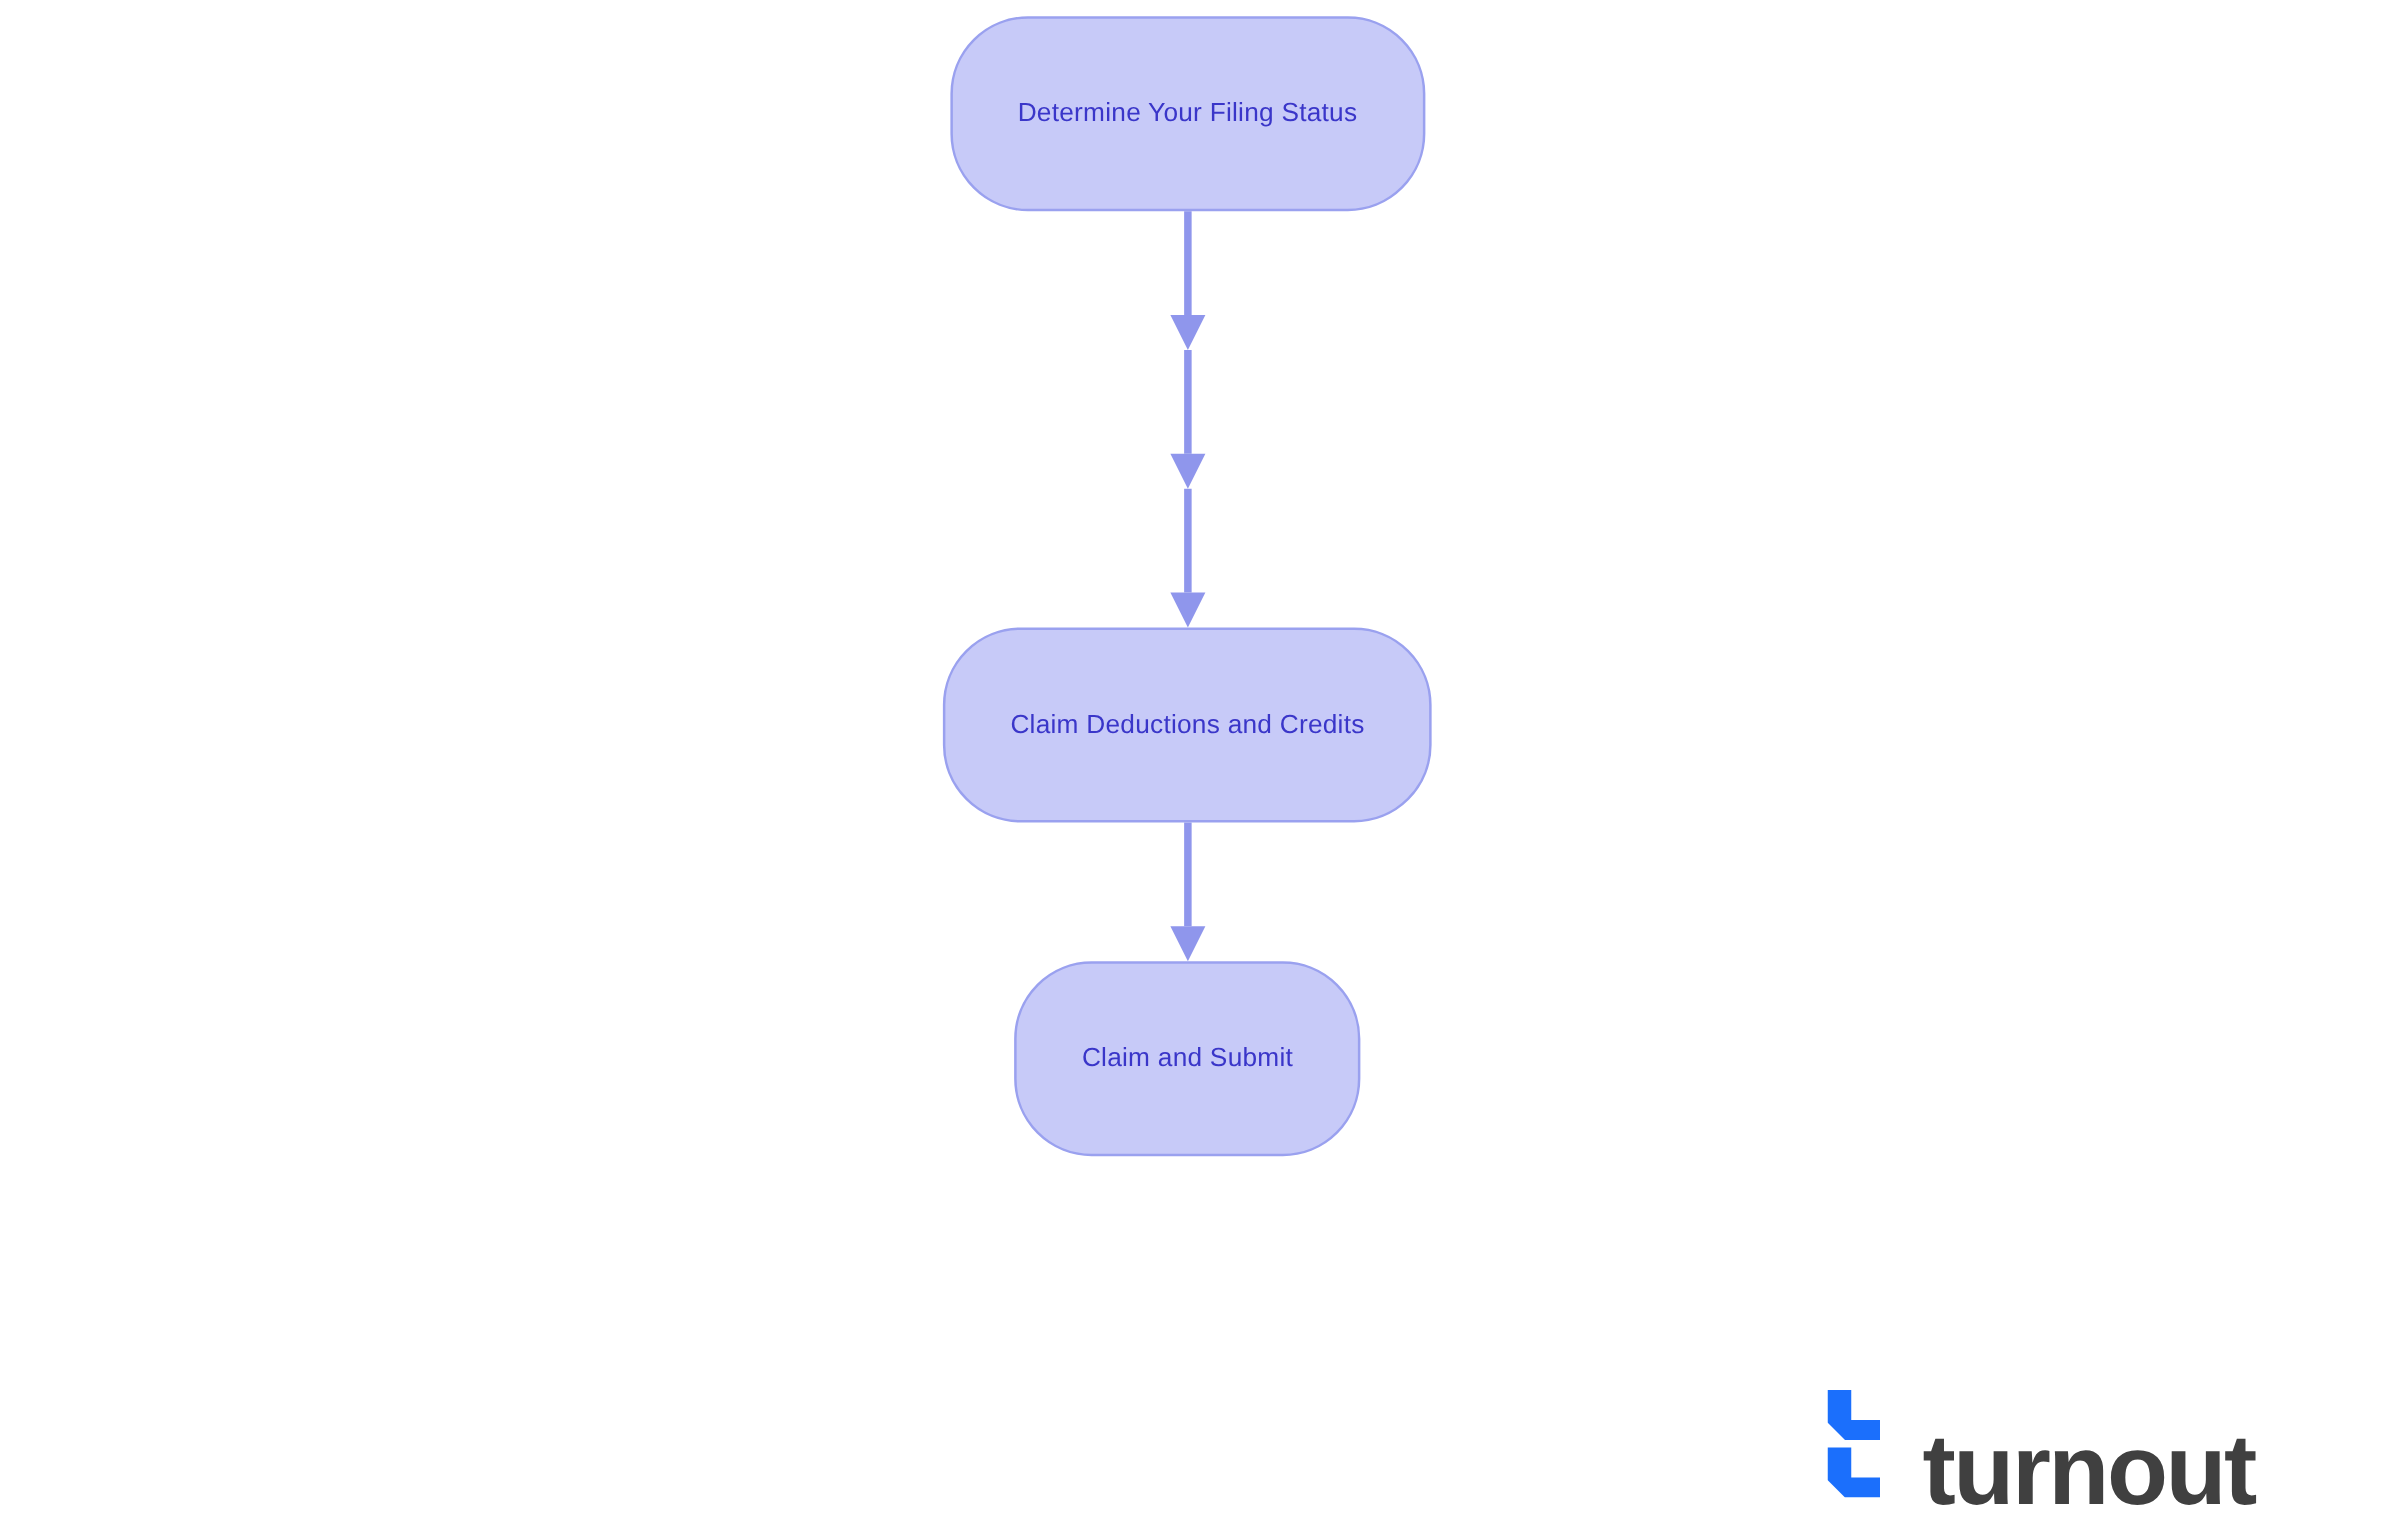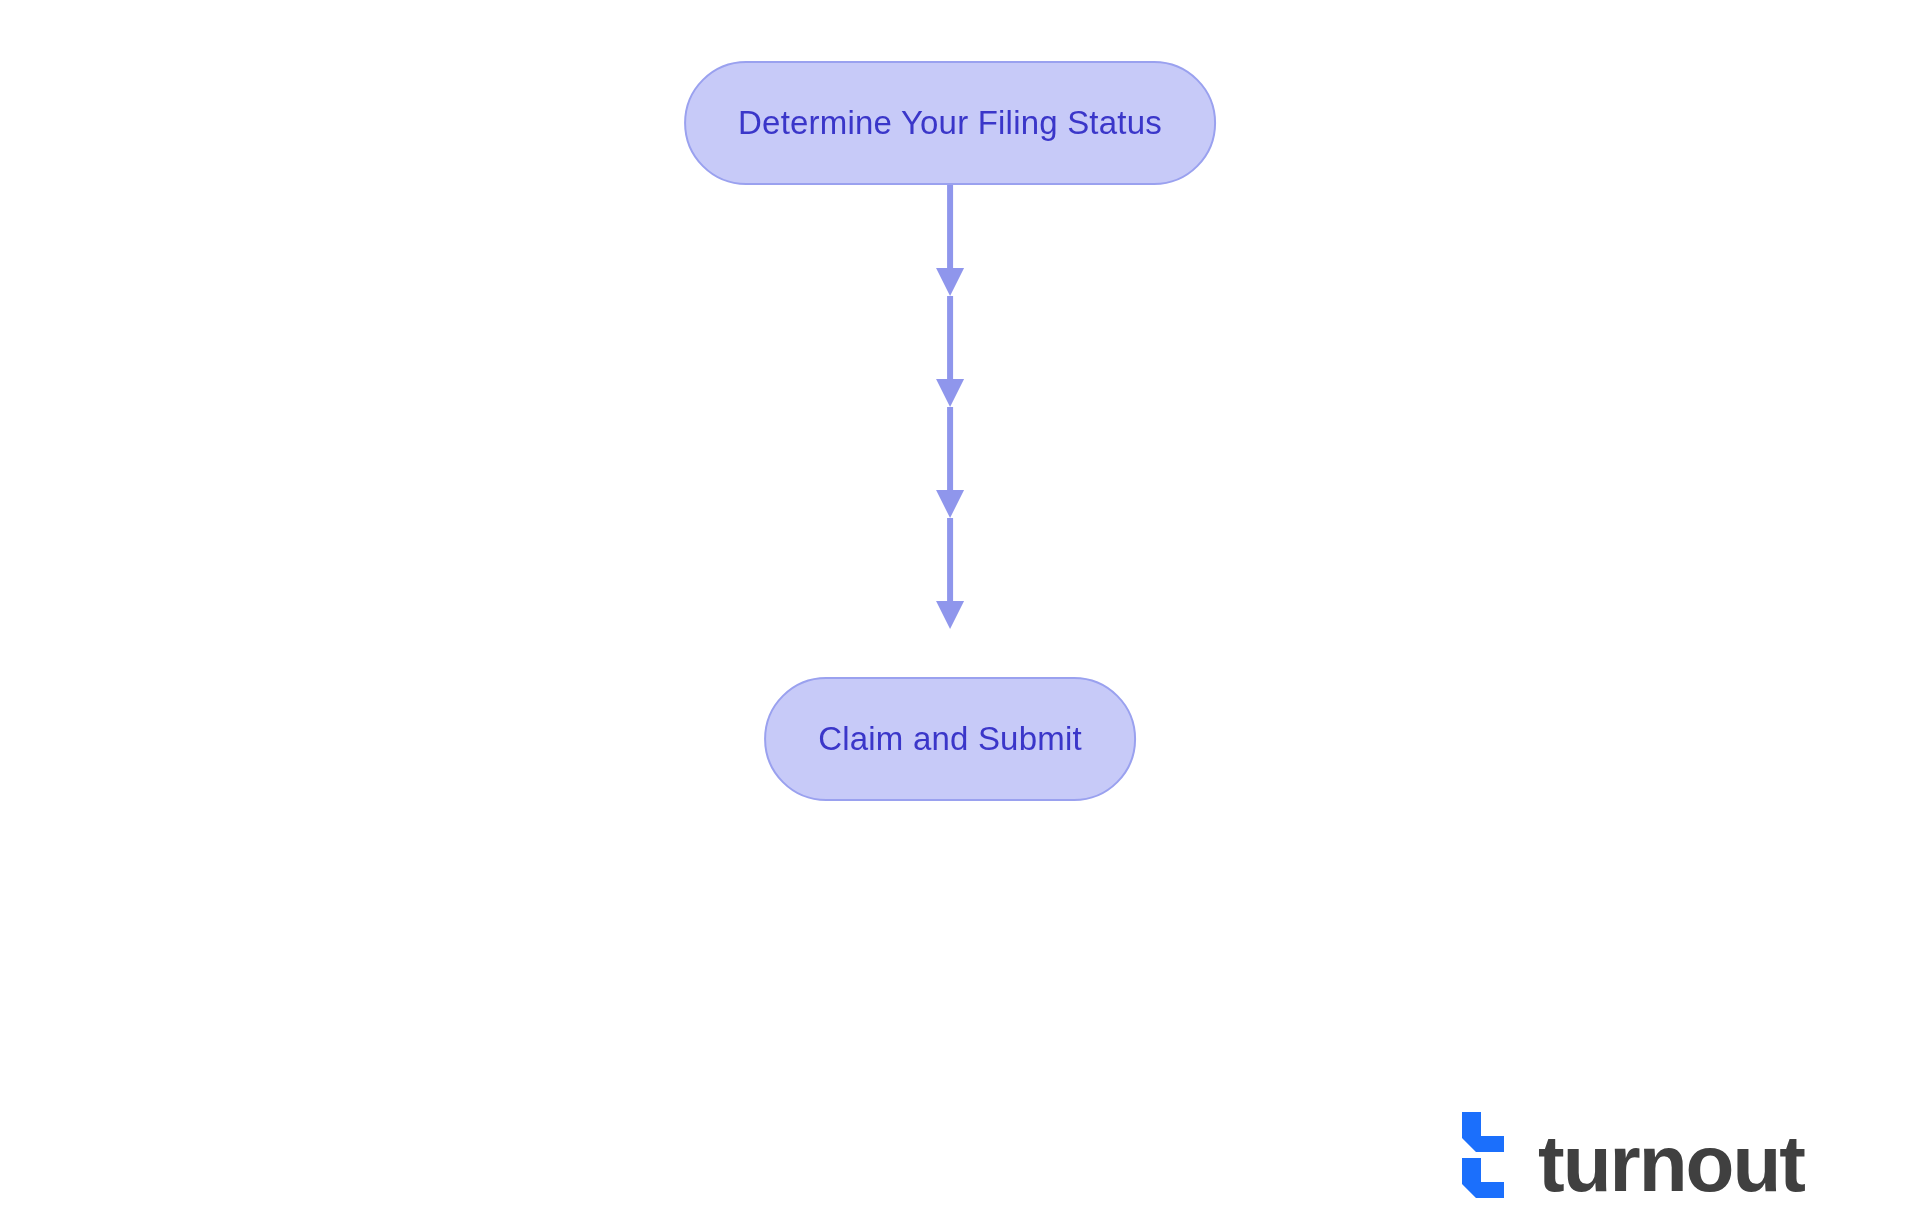--- a/index.html
+++ b/index.html
@@ -20,34 +20,33 @@
   .flow {
     position: absolute;
     top: 13px;
     left: 950px;
     transform: translateX(-50%);
     display: flex;
     flex-direction: column;
     align-items: center;
   }
   .node {
-    height: 124px;
+    height: 156px;
     box-sizing: border-box;
     display: flex;
     align-items: center;
     justify-content: center;
     padding: 0 52px;
     border: 2px solid var(--node-border, #9aa1ef);
     background: var(--node-fill, #c7caf8);
     border-radius: 62px;
     color: var(--node-text, #3a36c9);
-    font-size: 33px;
+    font-size: 21px;
     letter-spacing: 0.2px;
     white-space: nowrap;
-    margin-top: 48px;
   }
   .arrow {
     height: 111px;
     display: flex;
     flex-direction: column;
     align-items: center;
   }
   .arrow .stem {
     width: 6px;
     flex: 1 1 auto;
@@ -70,21 +69,21 @@
     align-items: flex-start;
   }
   .brand-icon {
     width: 42px;
     height: 86px;
     color: var(--logo-blue, #1b6ffc);
     flex: 0 0 auto;
   }
   .brand-word {
     margin-left: 34px;
-    margin-top: 12px;
+    margin-top: 24px;
     font-size: 80px;
     line-height: 1;
     font-weight: bold;
     letter-spacing: -2px;
     color: var(--logo-text, #404040);
   }
 </style>
 </head>
 <body style="background: rgb(255, 255, 255);">
 
@@ -104,20 +103,21 @@
       <div class="stem"></div>
       <div class="head"></div>
     </div>
 
 
     <div class="arrow">
       <div class="stem"></div>
       <div class="head"></div>
     </div>
 
+    <div class="node">Claim Deductions and Credits</div>
 
     <div class="arrow">
       <div class="stem"></div>
       <div class="head"></div>
     </div>
 
     <div class="node">Claim and Submit</div>
 
   </div>
 

